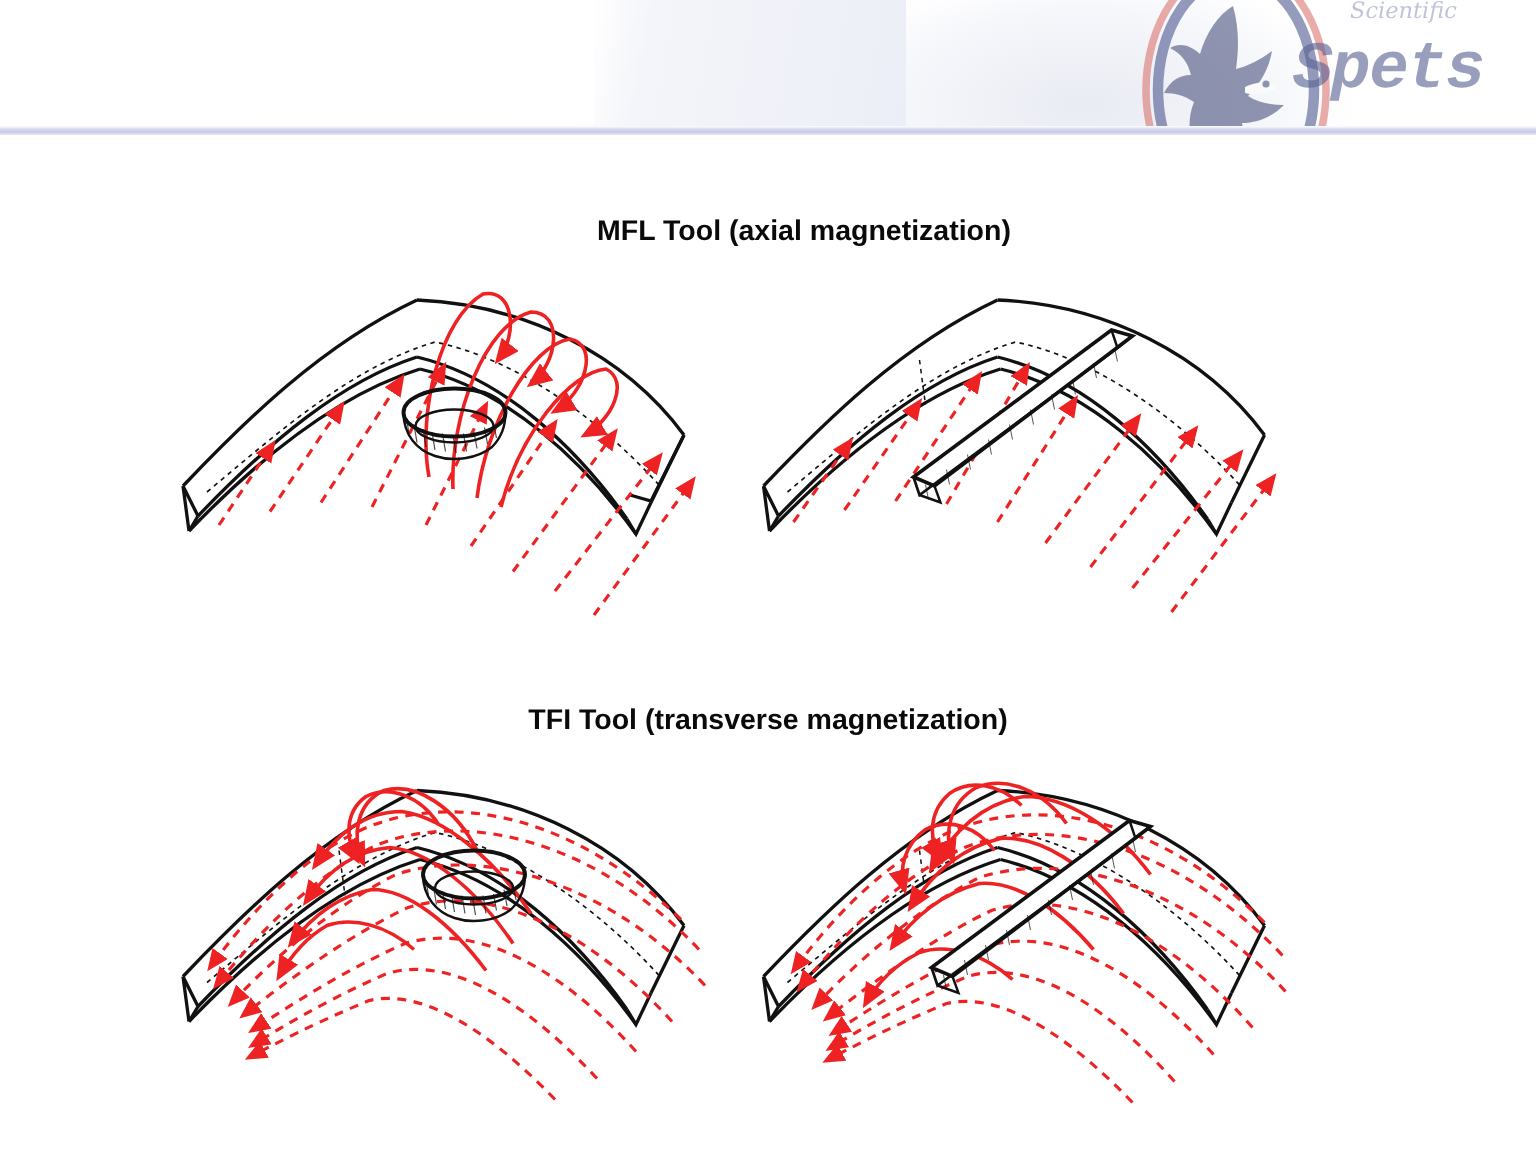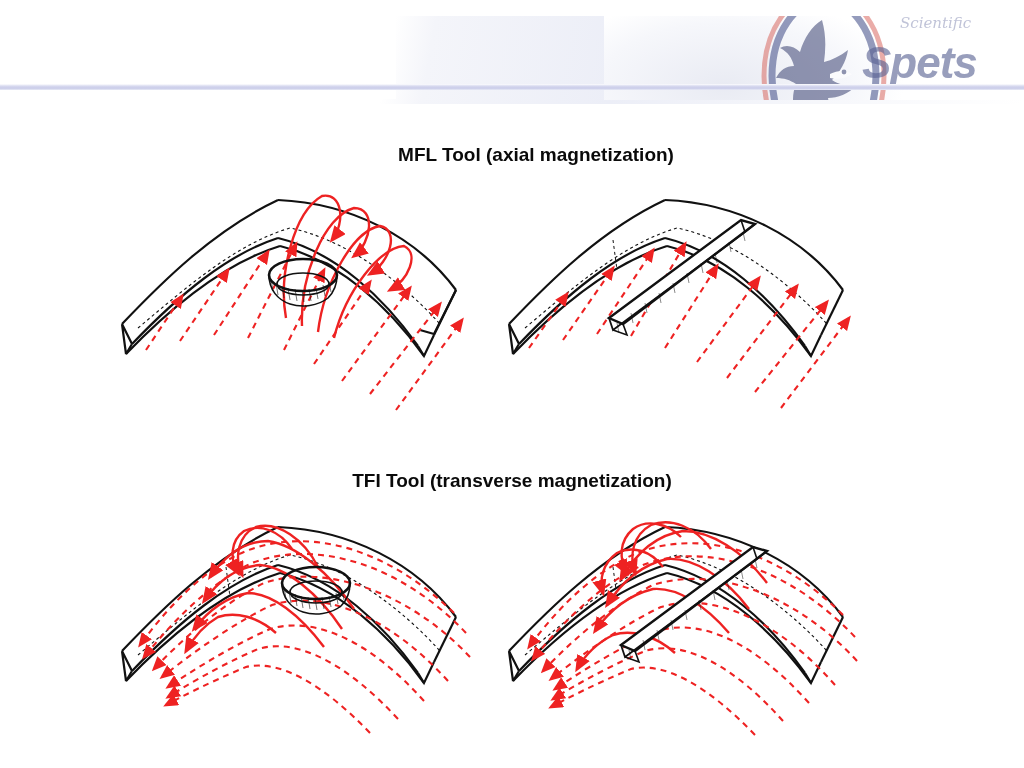--- a/index.html
+++ b/index.html
@@ -13,21 +13,21 @@
     height: 768px;
     position: relative;
     overflow: hidden;
     font-family: "Liberation Sans", sans-serif;
     background: #ffffff;
   }
 
   
   #slide-header {
     position: absolute;
-    left: 0; top: 16px;
+    left: 0; top: 0;
     width: 1024px;
     height: 88px;
     background: linear-gradient(100deg, #ffffff 0%, #ffffff 38%, #f4f5fa 42%, #eceef7 60%, #f6f7fb 80%, #ffffff 100%);
   }
   #header-white-panel {
     position: absolute;
     left: 0; top: 0;
     width: 396px;
     height: 83px;
     background: #ffffff;
@@ -73,21 +73,21 @@
     left: 130px;
     top: -30px;
     width: 180px;
     height: 180px;
     opacity: 0.55;
   }
   #logo-wordmark {
     position: absolute;
     left: 258px;
     top: 22px;
-    font-family: Liberation Sans, sans-serif;
+    font-family: Liberation Mono, monospace;
     font-style: italic;
     font-weight: bold;
     font-size: 44px;
     color: #5a6394;
     opacity: 0.62;
     letter-spacing: -1px;
     white-space: nowrap;
   }
   #logo-tagline {
     position: absolute;

